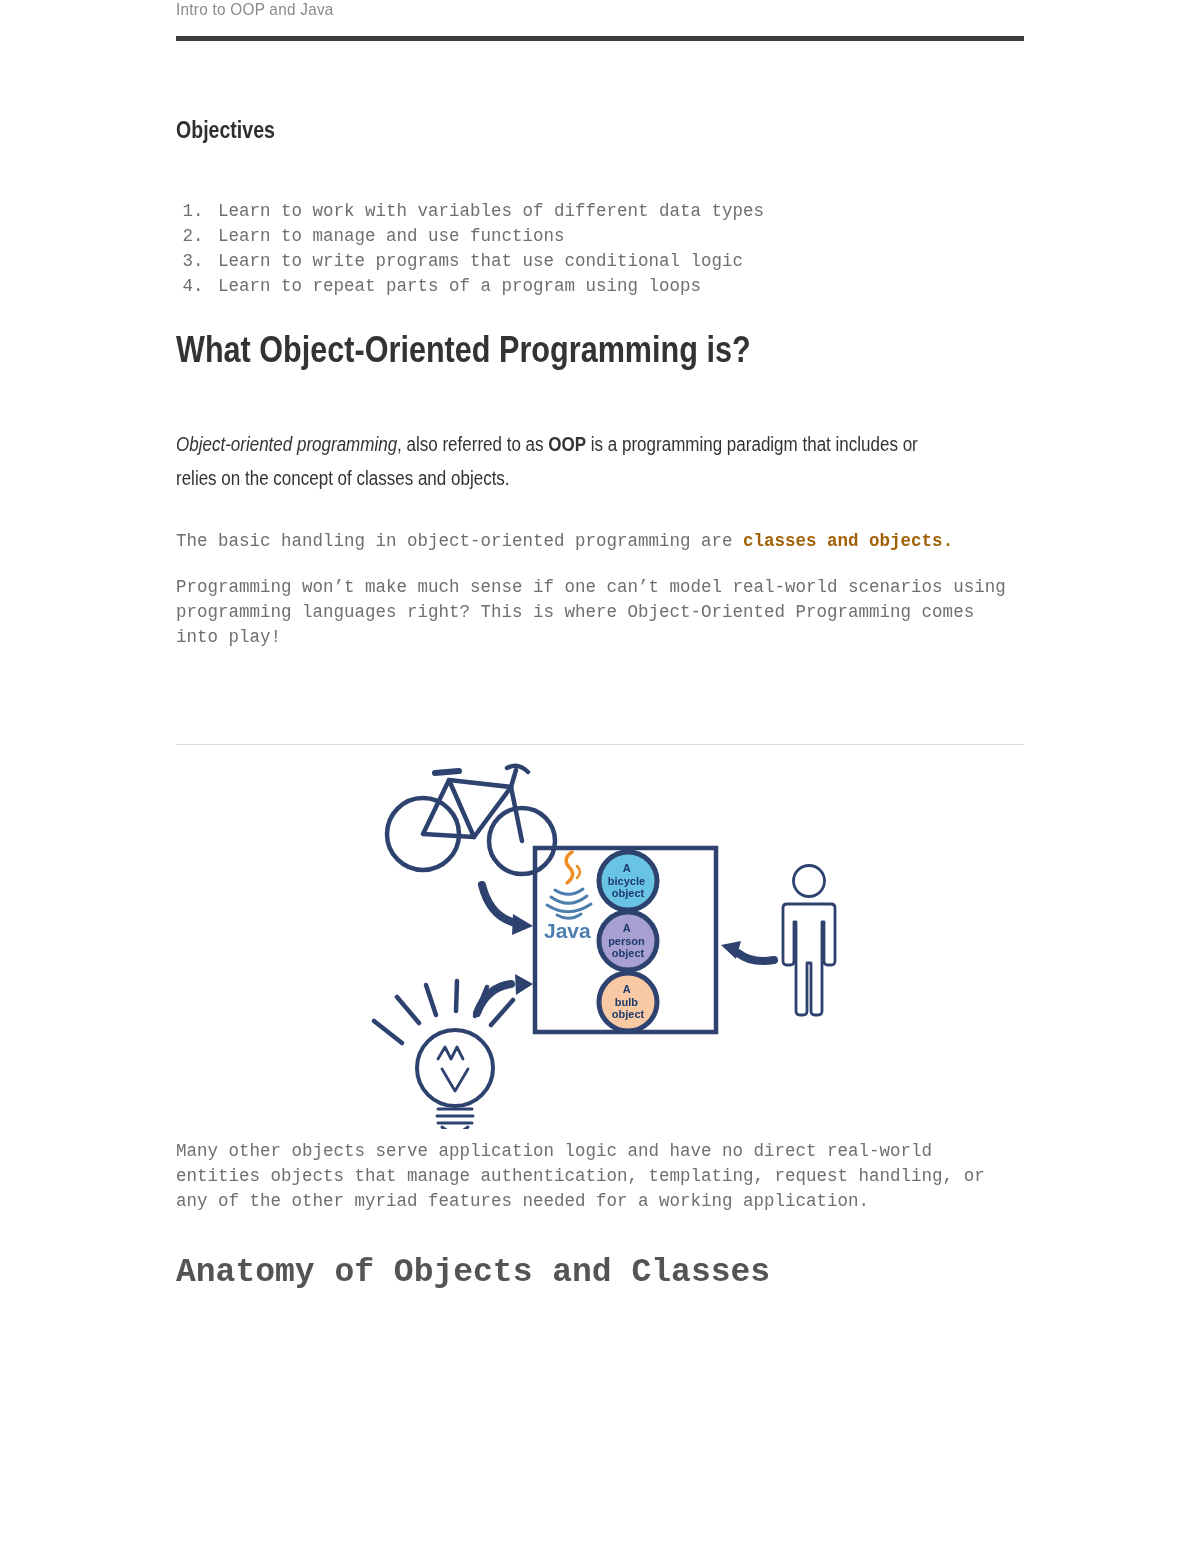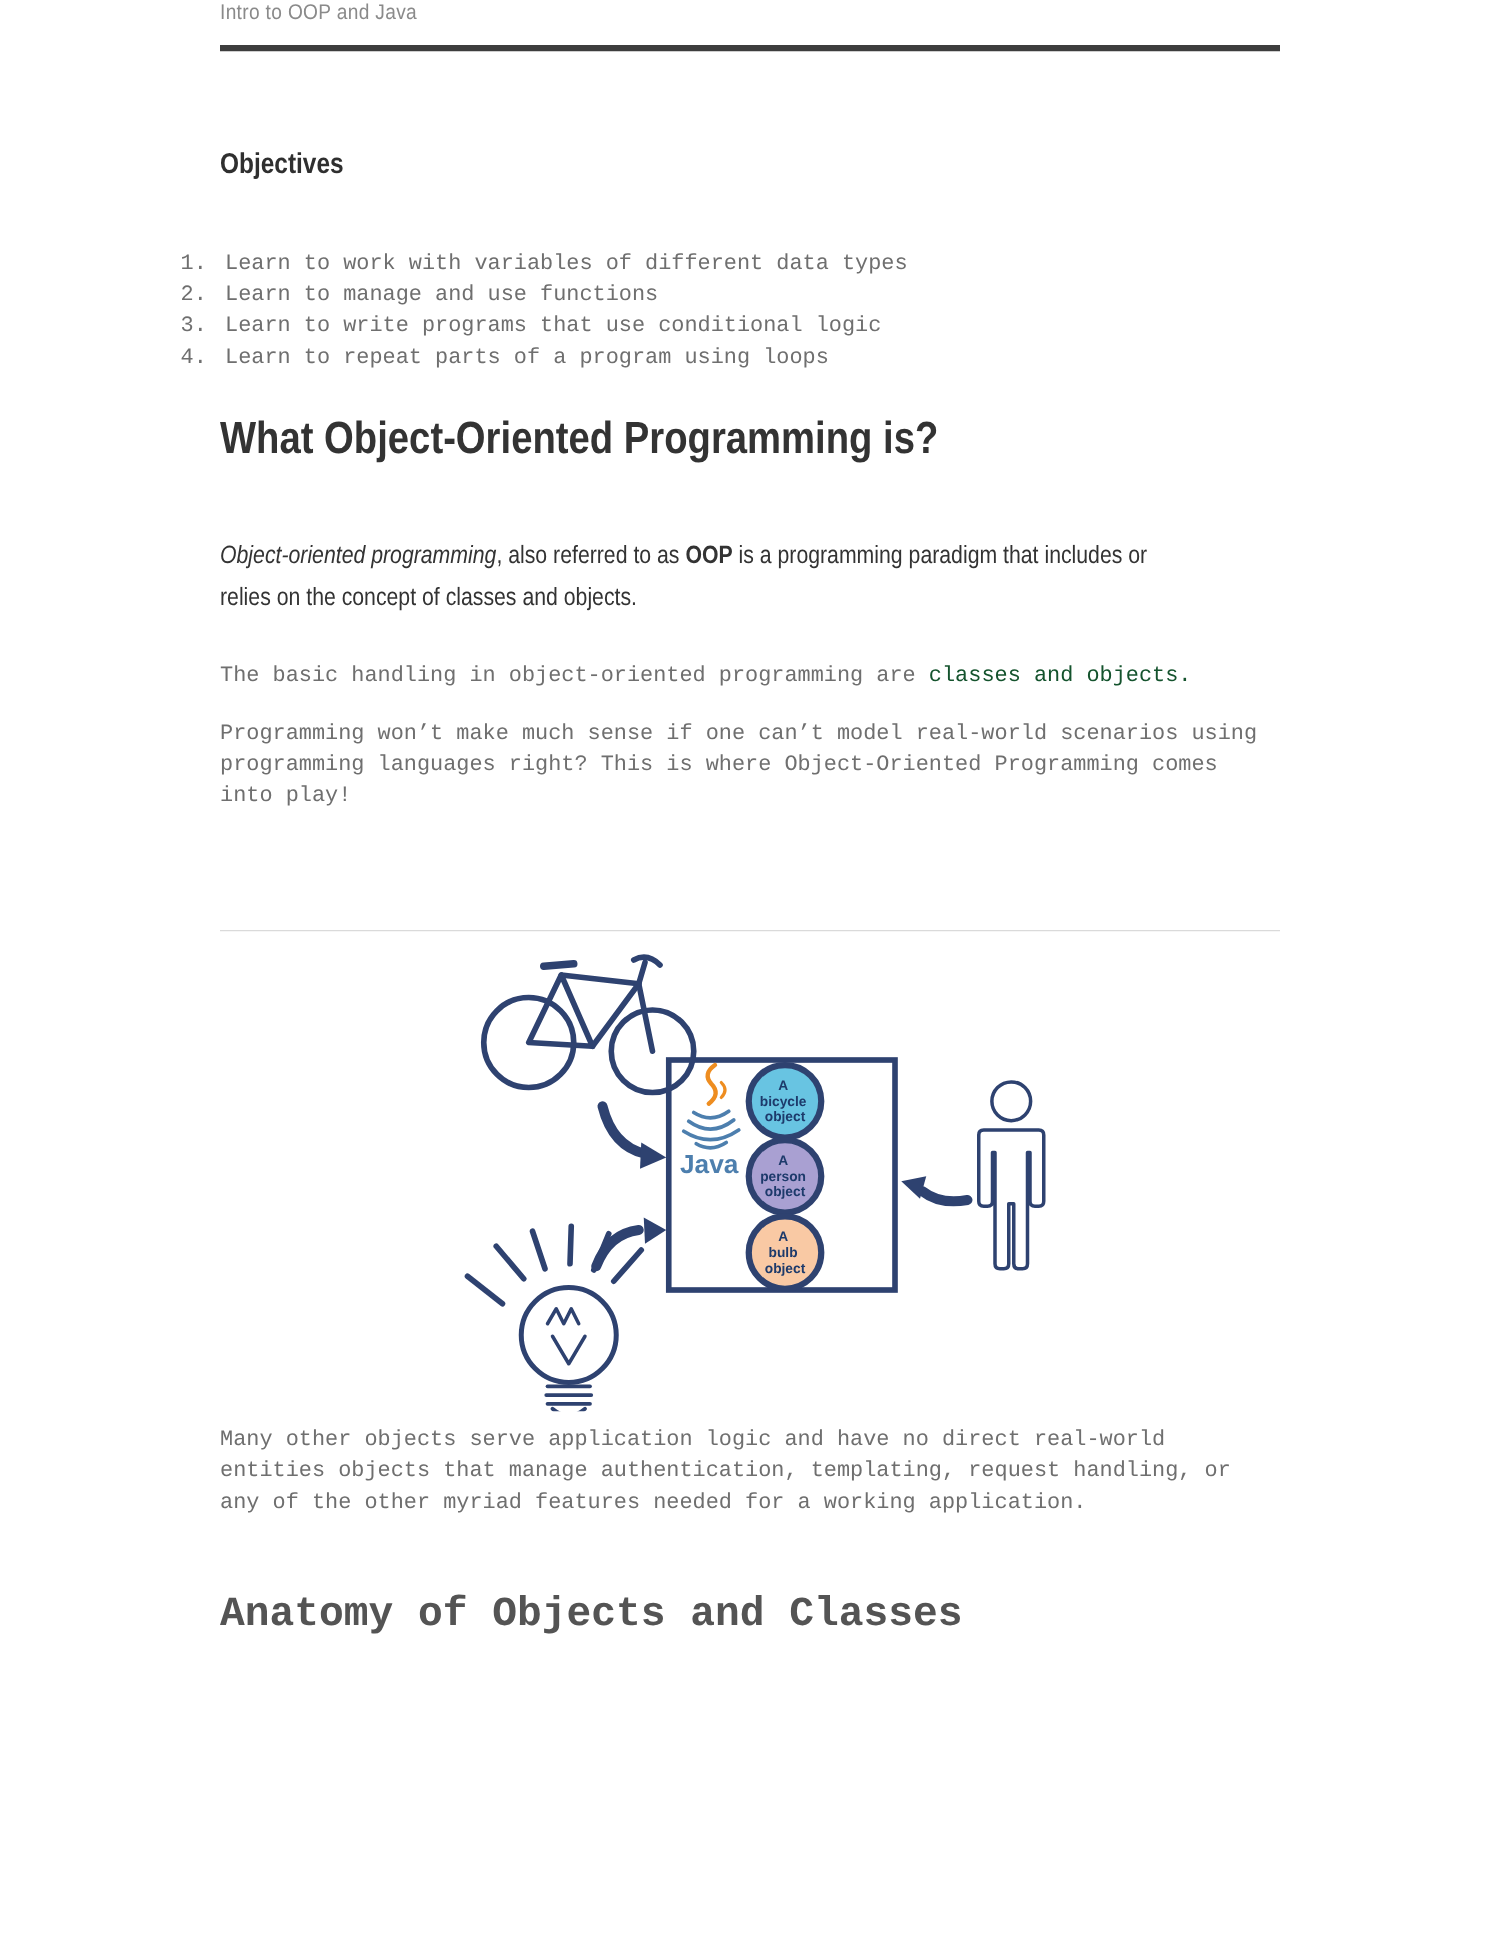--- a/index.html
+++ b/index.html
@@ -43,23 +43,24 @@
     color: #2f2f2f;
     line-height: 30px;
   }
   .mono {
     font-family: "Liberation Mono", "DejaVu Sans Mono", monospace;
     font-size: 17.5px;
     line-height: 25px;
     color: #6f6f6f;
     white-space: pre-line;
   }
-  .mono strong { font-weight: normal; color: #14532d; }
+  .mono strong { font-weight: bold; color: #a16207; }
   .objectives-list {
     margin-top: 54px;
+    margin-left: 38px;
     font-family: "Liberation Mono", "DejaVu Sans Mono", monospace;
     font-size: 17.5px;
     line-height: 25px;
     color: #6f6f6f;
   }
   .objectives-list li { padding-left: 4px; }
   .main-h {
     margin-top: 28px;
     font-size: 36px;
     font-weight: bold;
@@ -80,21 +81,21 @@
   .p3 { margin-top: 21px; }
   .rule-light {
     margin-top: 94px;
     height: 1px;
     background: #dadada;
     border: none;
   }
   .diagram-figure { margin-top: 12px; }
   .p4 { margin-top: 6px; }
   .anatomy-h {
-    margin-top: 56px;
+    margin-top: 38px;
     font-family: "Liberation Mono", "DejaVu Sans Mono", monospace;
     font-size: 33px;
     font-weight: bold;
     color: #545454;
     line-height: 42px;
   }
   
   .nvy { stroke: #2e4270; fill: none; }
   .circle-label {
     font-family: "Liberation Sans", sans-serif;

